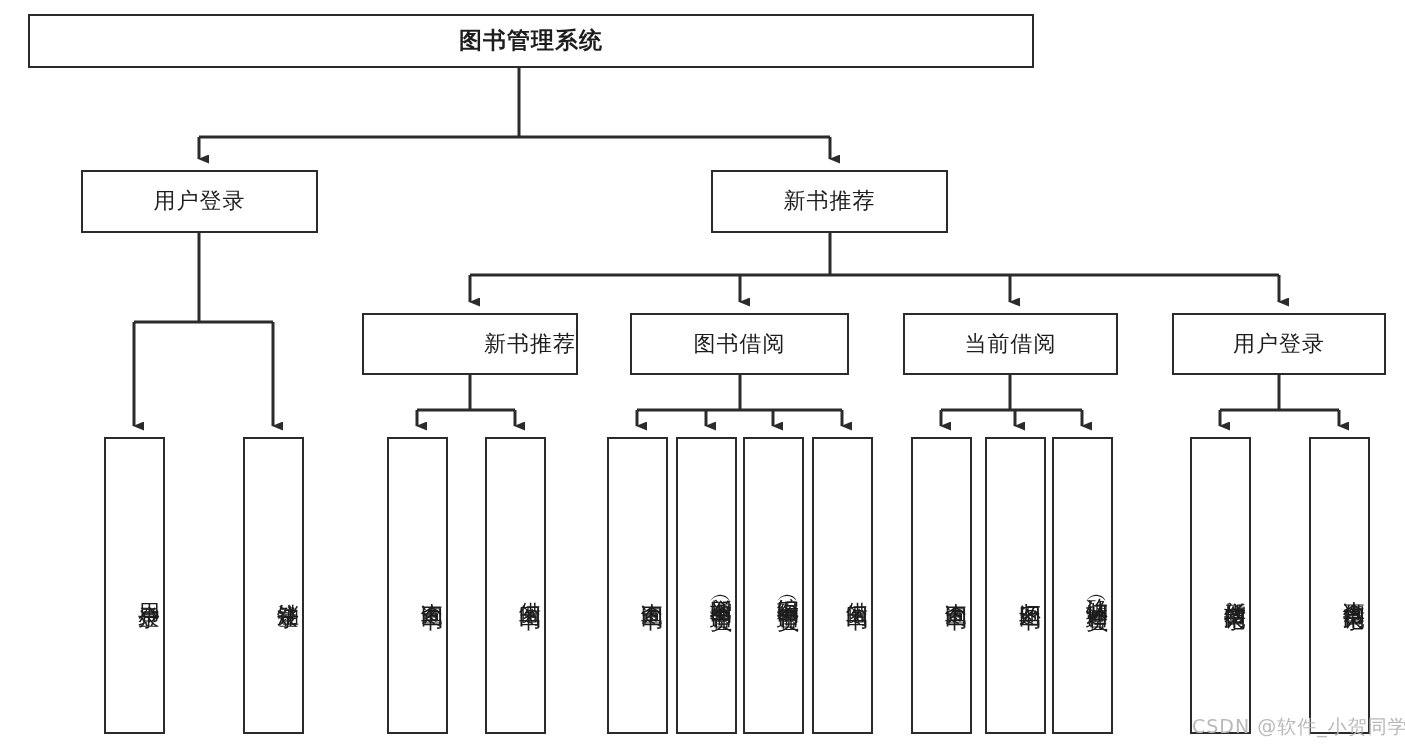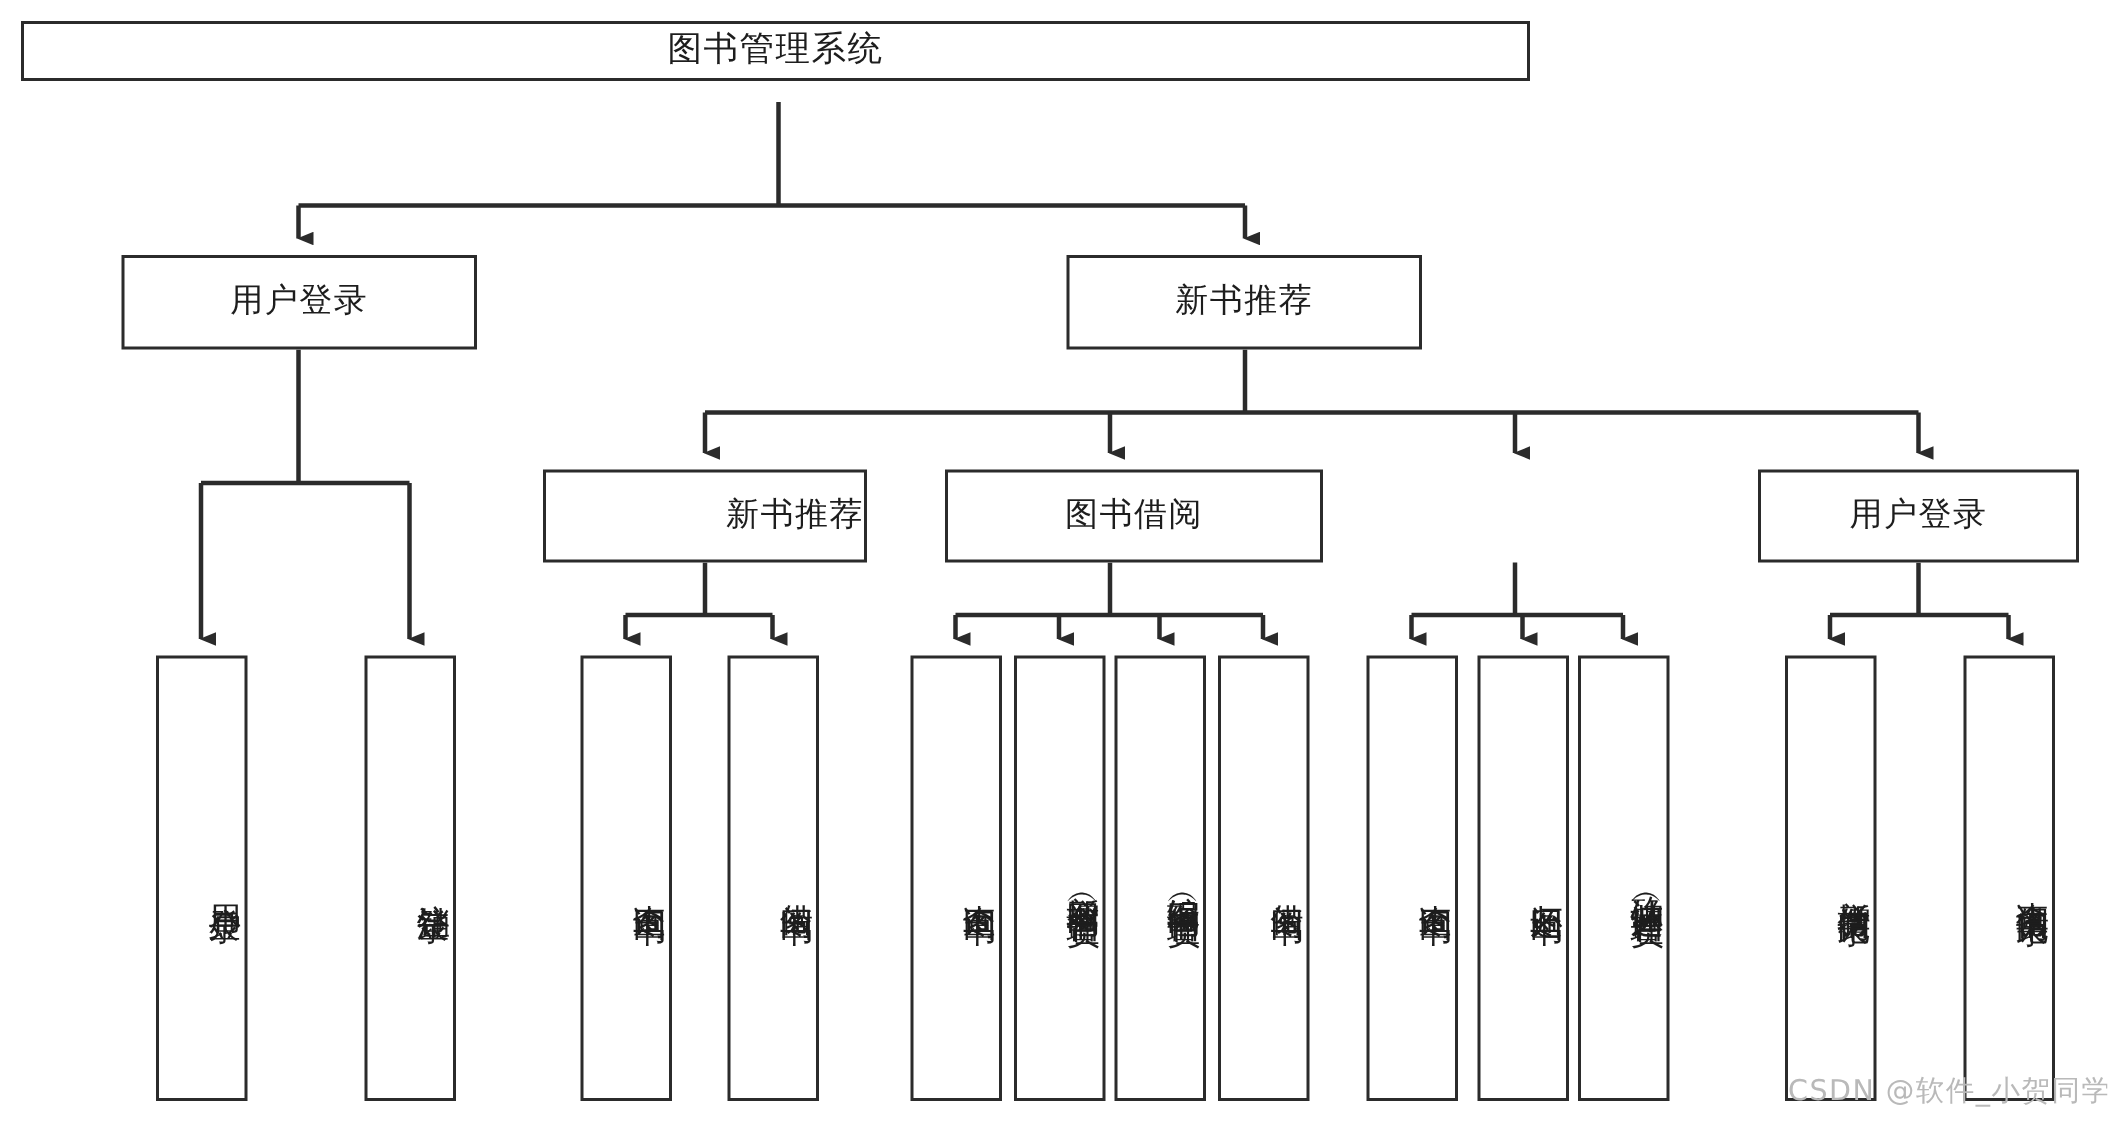--- a/index.html
+++ b/index.html
@@ -115,36 +115,39 @@
       <path d="M1015,410 L1015,426" marker-end="url(#arrow)"></path>
       <path d="M1082,410 L1082,426" marker-end="url(#arrow)"></path>
 
       <path d="M1279,375 L1279,410"></path>
       <path d="M1220,410 L1339,410"></path>
       <path d="M1220,410 L1220,426" marker-end="url(#arrow)"></path>
       <path d="M1339,410 L1339,426" marker-end="url(#arrow)"></path>
     </g>
   </svg>
 
-  <div class="node horiz root" id="node-root" style="left: 14px; top: 14px; width: 1006px; height: 40px;">
+  <div class="node horiz root" id="node-root" style="left: 28px; top: 14px; width: 1006px; height: 54px; font-weight: bold;">
       <span>图书管理系统</span>
     </div>
 
   <div class="node horiz" id="l2-0" style="left: 81px; top: 170px; width: 237px; height: 63px;">
       <span>用户登录</span>
     </div>
   <div class="node horiz" id="l2-1" style="left: 711px; top: 170px; width: 237px; height: 63px;">
       <span>新书推荐</span>
     </div>
 
   <div class="node horiz" id="l3-0" style="left: 362px; top: 313px; width: 216px; height: 62px; justify-content: flex-end;">
       <span>新书推荐</span>
     </div>
-  <div class="node horiz" id="l3-1" style="left: 630px; top: 313px; width: 252px; height: 62px;">
+  <div class="node horiz" id="l3-1" style="left: 630px; top: 313px; width: 219px; height: 62px;">
       <span>图书借阅</span>
+    </div>
+  <div class="node horiz" id="l3-2" style="left: 903px; top: 313px; width: 215px; height: 62px;">
+      <span>当前借阅</span>
     </div>
   <div class="node horiz" id="l3-3" style="left: 1172px; top: 313px; width: 214px; height: 62px;">
       <span>用户登录</span>
     </div>
 
   <div class="node vert" id="lf-0" style="left: 104px; top: 437px; width: 61px; height: 297px;">
       <span class="vtext">用户登录</span>
     </div>
   <div class="node vert" id="lf-1" style="left: 243px; top: 437px; width: 61px; height: 297px;">
       <span class="vtext">注销登录</span>

